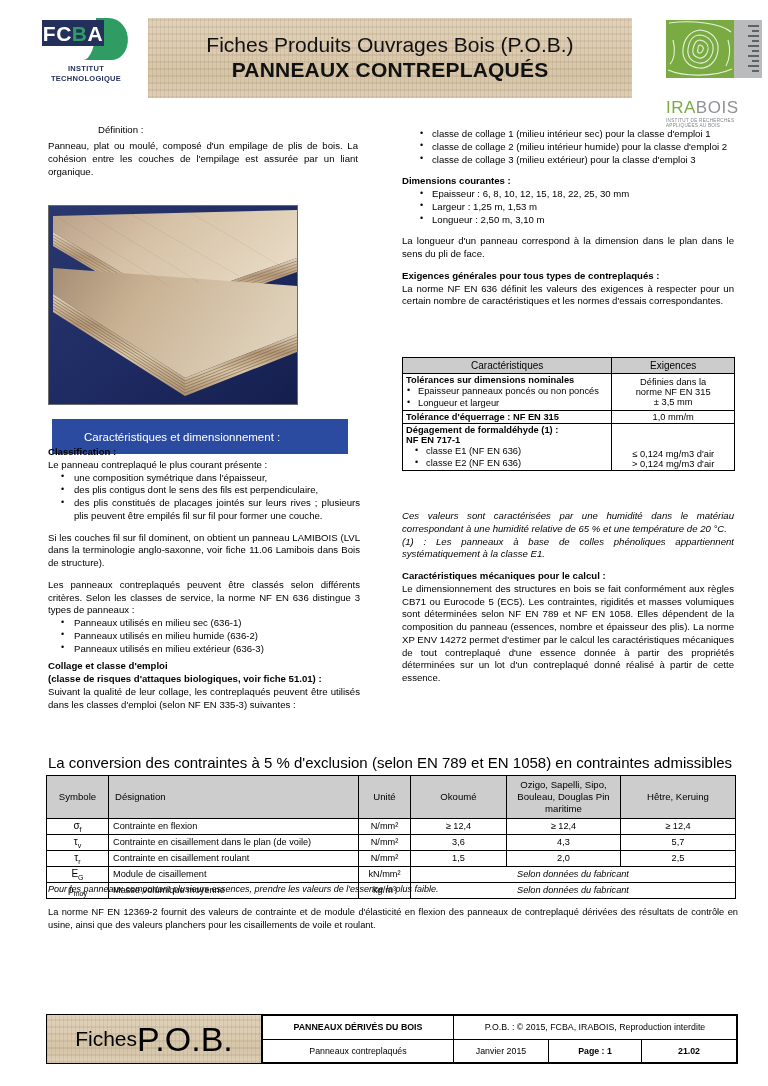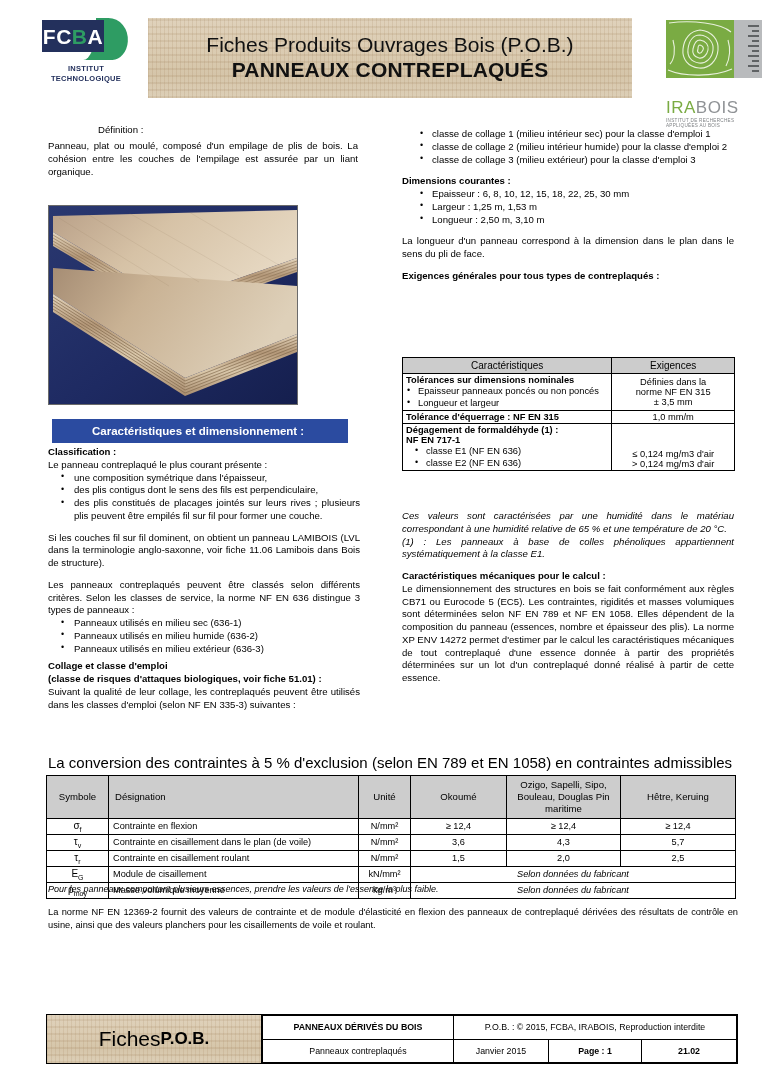--- a/index.html
+++ b/index.html
@@ -15,21 +15,21 @@
   .page { position:absolute; left:0; top:0; width:768px; height:1086px; }
 
   
   .header { position:absolute; left:38px; top:12px; width:692px; height:96px; }
   .logo-fcba {
     position:absolute; left:0px; top:6px; width:96px; height:86px;
     display:flex; flex-direction:column; align-items:center; justify-content:flex-start;
   }
   .fcba-mark { position:relative; width:92px; height:42px; }
   .fcba-box {
-    position:absolute; left:2px; top:2px; width:62px; height:32px;
+    position:absolute; left:2px; top:2px; width:62px; height:26px;
     background:#23305c;
     display:flex; align-items:center; justify-content:center;
   }
   .fcba-text {
     font-size:21px; font-weight:bold; color:#ffffff; letter-spacing:0.5px;
     font-family:"Liberation Sans", sans-serif; line-height:1;
   }
   .fcba-text .b { color:#2e9c63; }
   .fcba-leaf {
     position:absolute; left:44px; top:0px; width:44px; height:42px;
@@ -108,24 +108,24 @@
   .def-label { font-size:9.6px; margin-left:50px; }
 
   .photo {
     position:absolute; left:48px; top:205px; width:250px; height:200px;
     border:1px solid #6a6a6a;
     background:#1b2a6b;
     overflow:hidden;
   }
 
   .blue-banner {
-    position:absolute; left:52px; top:419px; width:296px; height:24px;
+    position:absolute; left:52px; top:419px; width:296px; height:35px;
     background:#2b4ba0;
-    color:#ffffff; font-weight:bold; font-size:11.5px;
-    display:flex; align-items:center; padding-left:40px;
+    color:#ffffff; font-weight:normal; font-size:11.5px;
+    display:flex; align-items:center; padding-left:32px;
   }
 
   
   .tbl1 {
     position:absolute; left:402px; top:357px; width:333px;
     border-collapse:collapse; font-size:9.3px;
   }
   .tbl1 td, .tbl1 th { border:1px solid #000; padding:1px 3px; vertical-align:top; }
   .tbl1 th { background:#cccccc; text-align:center; font-weight:normal; font-size:10px; padding:2px 3px; }
   .tbl1 .c { text-align:center; vertical-align:middle; }
@@ -163,21 +163,21 @@
         rgba(160,125,85,0.16) 0px, rgba(160,125,85,0.16) 1px,
         rgba(255,255,255,0.0) 1px, rgba(255,255,255,0.0) 4px),
       repeating-linear-gradient(0deg,
         rgba(140,105,70,0.10) 0px, rgba(140,105,70,0.10) 2px,
         rgba(255,255,255,0.05) 2px, rgba(255,255,255,0.05) 7px),
       linear-gradient(180deg,#ded0b8 0%, #d9c9ae 40%, #d3c2a5 70%, #dbcdb4 100%);
     display:flex; align-items:center; justify-content:center;
     border-right:1px solid #000;
   }
   .fb-t1 { font-size:21px; }
-  .fb-t2 { font-size:17px; font-weight:bold; }
+  .fb-t2 { font-size:34px; font-weight:normal; }
   .footer-tbl { flex:1; border-collapse:collapse; font-size:8.8px; }
   .footer-tbl td { border:1px solid #000; text-align:center; padding:2px 3px; }
   .footer-tbl td.b { font-weight:bold; }
 </style>
 </head>
 <body>
 
 <div class="page">
 
   <div class="header">
@@ -332,20 +332,21 @@
     <p class="txt-l b">Dimensions courantes :</p>
     <ul class="indent">
       <li>Epaisseur : 6, 8, 10, 12, 15, 18, 22, 25, 30 mm</li>
       <li>Largeur : 1,25 m, 1,53 m</li>
       <li>Longueur : 2,50 m, 3,10 m</li>
     </ul>
     <div class="gap"></div>
     <p class="txt">La longueur d'un panneau correspond à la dimension dans le plan dans le sens du pli de face.</p>
     <div class="gap"></div>
     <p class="txt-l b">Exigences générales pour tous types de contreplaqués :</p>
+    <p class="txt">La norme NF EN 636 définit les valeurs des exigences à respecter pour un certain nombre de caractéristiques et les normes d'essais correspondantes.</p>
   </div>
 
   <table class="tbl1">
     <tbody>
         <tr>
       <th style="width:210px">Caractéristiques</th>
       <th style="width:123px">Exigences</th>
     </tr>
     <tr>
       <td>

